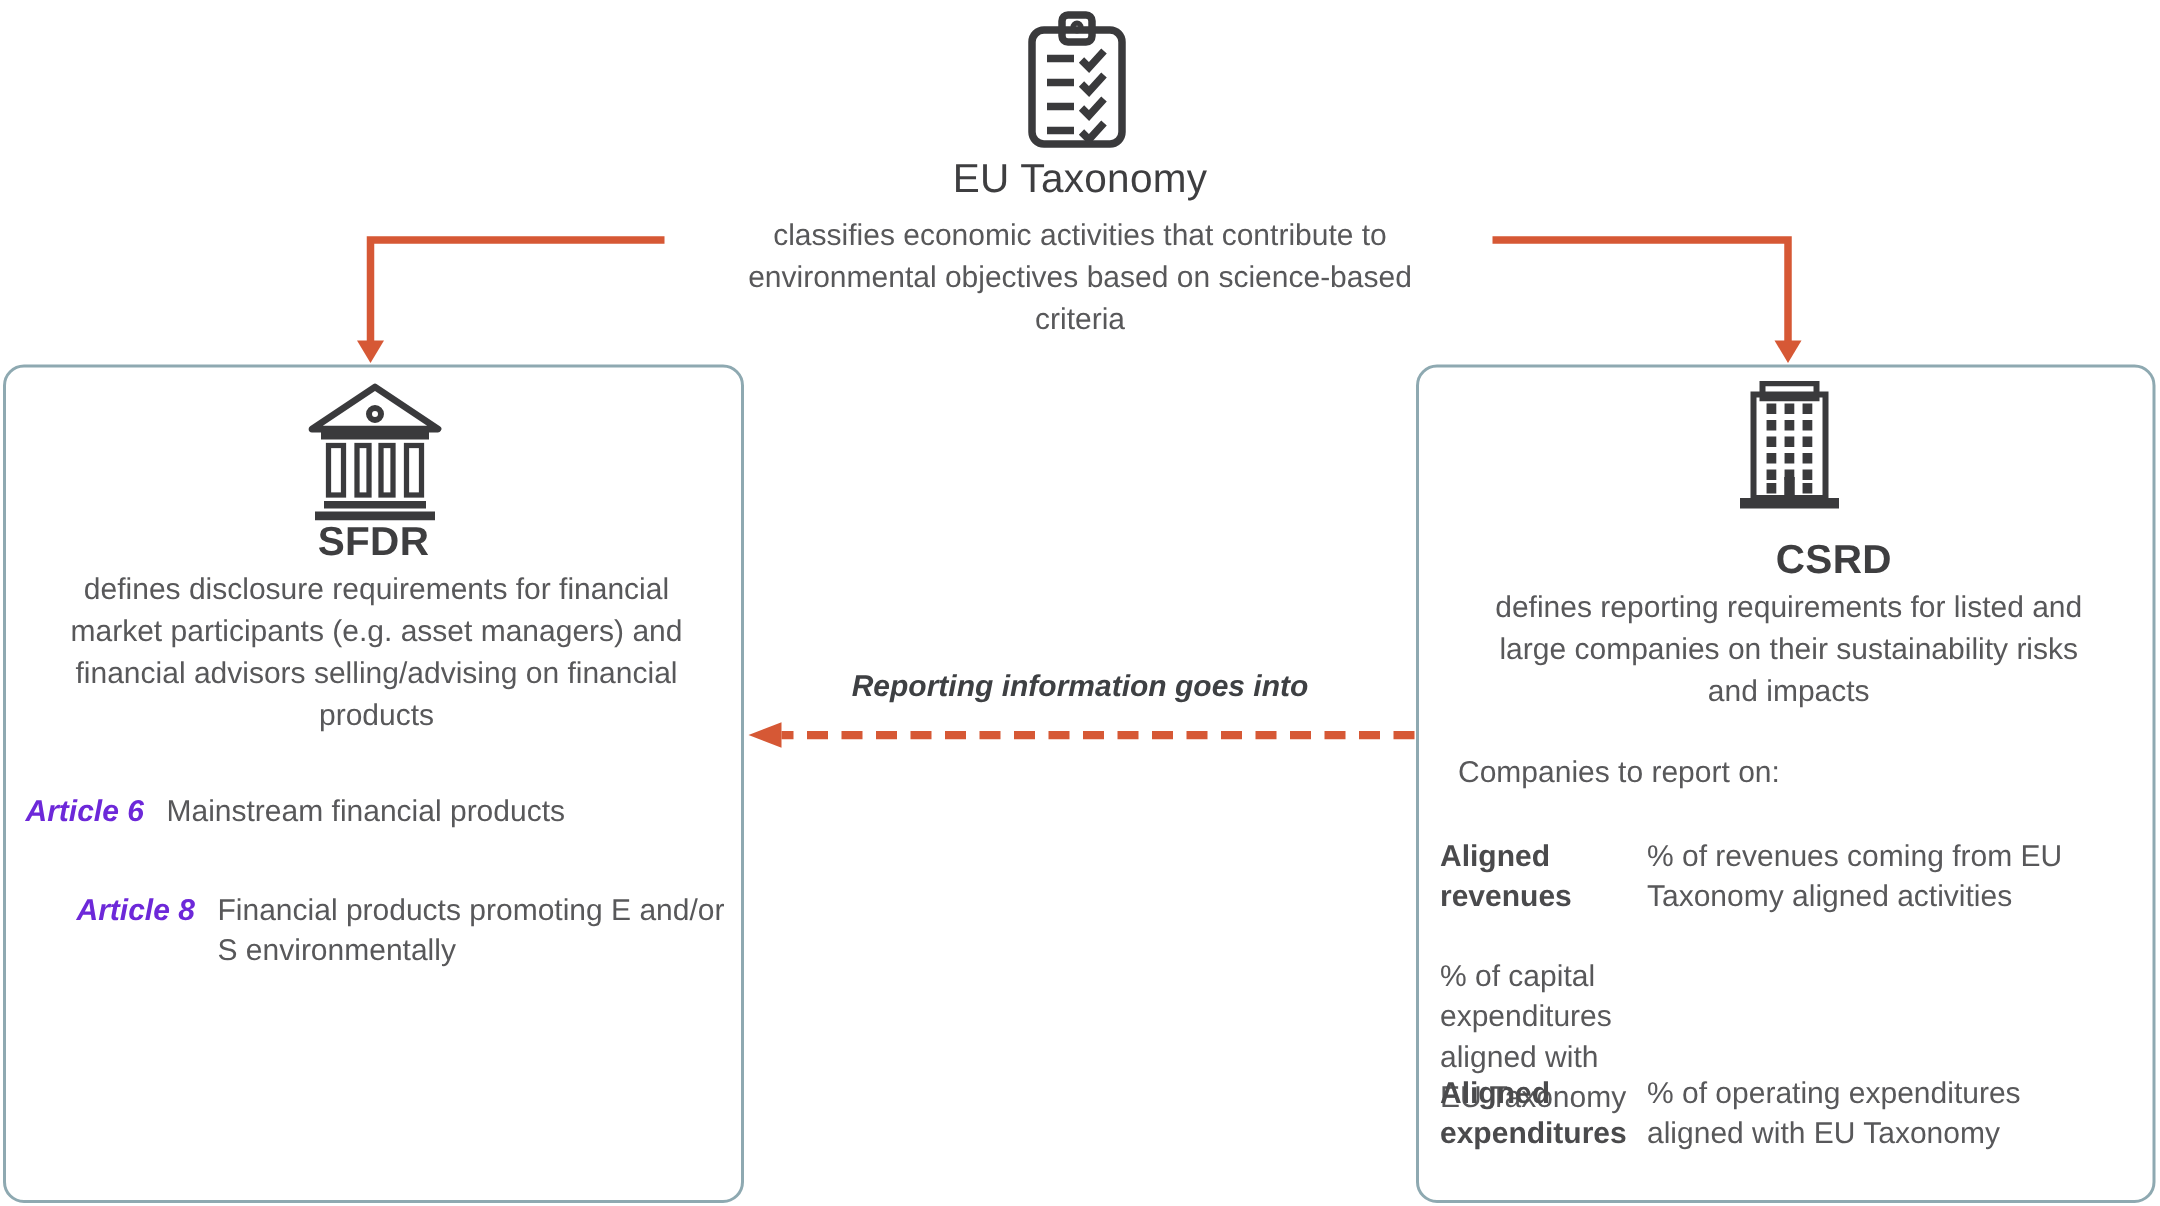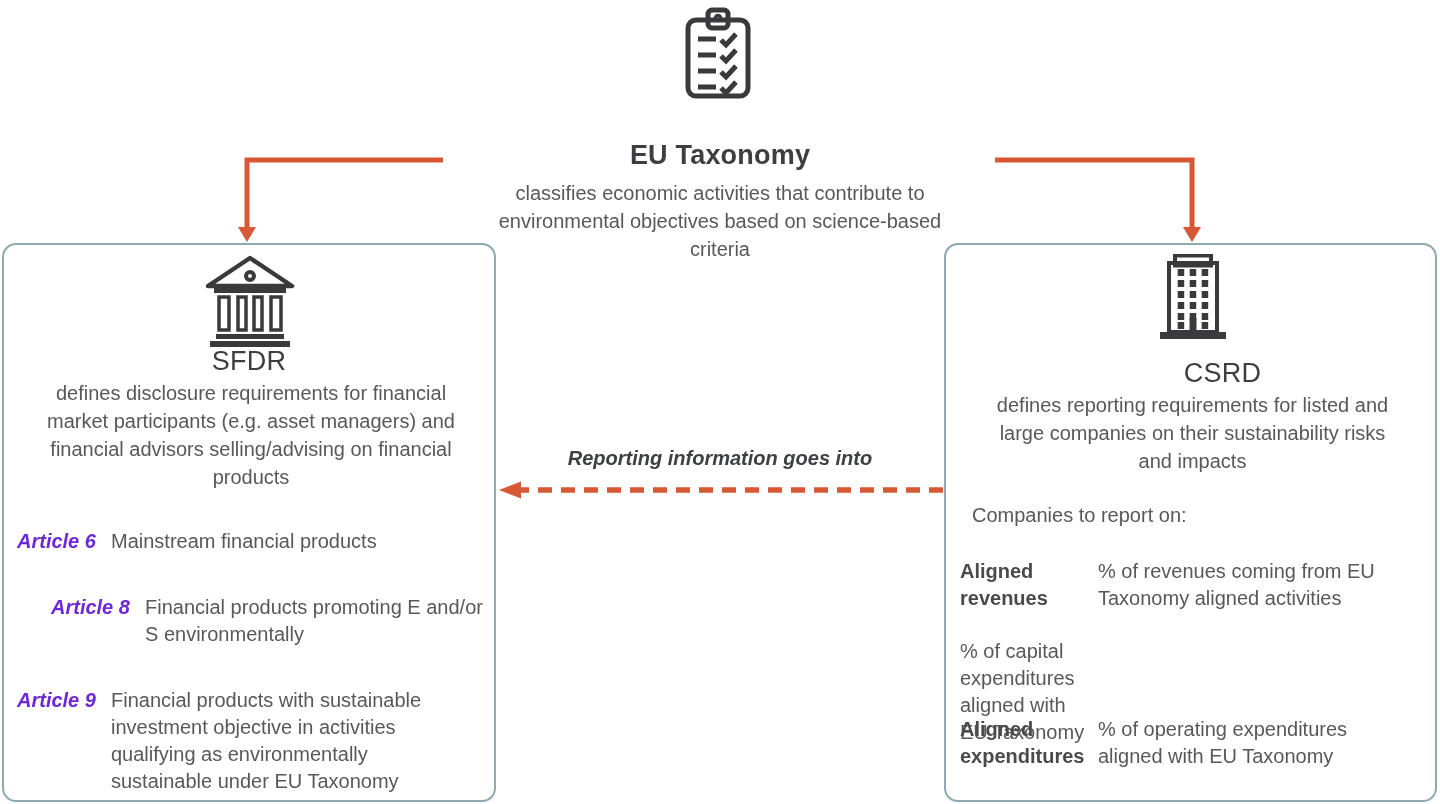--- a/index.html
+++ b/index.html
@@ -6,38 +6,38 @@
   .canvas{
     position:relative;width:1440px;height:804px;background:#ffffff;overflow:hidden;
     font-family:"Liberation Sans", sans-serif;color:#58585A;
   }
   .connectors{position:absolute;left:0;top:0;width:1440px;height:804px;pointer-events:none;}
   .arrow-line{stroke:#D65835;stroke-width:5;fill:none;}
   .arrow-head{fill:#D65835;}
   .dashed-line{stroke:#D65835;stroke-width:5.5;fill:none;stroke-dasharray:14 9;}
 
   .top-block{position:absolute;left:472px;top:104px;width:496px;text-align:center;}
-  .top-title{font-size:27px;font-weight:700;color:#3E3E40;letter-spacing:.2px;margin-top:36px;}
+  .top-title{font-size:27px;font-weight:400;color:#3E3E40;letter-spacing:.2px;}
   .top-desc{margin:8px auto 0;width:455px;font-size:20px;line-height:28px;color:#58585A;}
 
   .icon-top{position:absolute;left:683px;top:7px;width:70px;height:93px;}
 
   .box{
     position:absolute;top:243px;height:559px;box-sizing:border-box;
     border:2px solid #8EA9B1;border-radius:14px;background:transparent;
   }
   .box-left{left:2px;width:494px;}
   .box-right{left:944px;width:493px;}
 
   .box-icon{position:absolute;}
   .icon-bank{left:201px;top:10px;width:90px;height:92px;}
   .icon-building{left:214px;top:9px;width:66px;height:86px;}
 
   .box-title{position:absolute;left:0;width:100%;text-align:center;
-    font-size:27px;font-weight:400;color:#3E3E40;letter-spacing:.2px;}
+    font-size:27px;font-weight:700;color:#3E3E40;letter-spacing:.2px;}
   .box-left .box-title{top:101px;}
   .box-right .box-title{top:113px;padding-left:32px;}
 
   .box-desc{position:absolute;text-align:center;font-size:20px;line-height:28px;color:#58585A;}
   .desc-sfdr{top:134px;left:34px;width:426px;}
   .desc-csrd{top:146px;left:44px;width:405px;}
 
   .article-row{position:absolute;left:13px;width:442px;display:grid;
     grid-template-columns:94px 348px;font-size:20px;line-height:27px;}
   .article-label{font-weight:700;color:#6d28d9;font-style:italic;}
@@ -122,24 +122,20 @@
     <div class="box-desc desc-sfdr">defines disclosure requirements for financial market participants (e.g. asset managers) and financial advisors selling/advising on financial products</div>
 
     <div class="article-row row-a6">
       <span class="article-label">Article 6</span>
       <span class="article-text">Mainstream financial products</span>
     </div>
     <div class="article-row row-a8">
       <span class="article-label">Article 8</span>
       <span class="article-text">Financial products promoting E and/or S environmentally</span>
     </div>
-    <div class="article-row row-a9">
-      <span class="article-label">Article 9</span>
-      <span class="article-text">Financial products with sustainable investment objective in activities qualifying as environmentally sustainable under EU Taxonomy</span>
-    </div>
   </section>
 
   <section class="box box-right">
     <svg class="box-icon icon-building" viewBox="0 0 66 86" aria-hidden="true">
       <rect class="ic" x="15" y="1.5" width="36" height="10" stroke-width="4"></rect>
       <rect class="ic" x="9" y="9" width="48" height="69" stroke-width="4"></rect>
       <g fill="#3A3A3C">
         <rect x="17.7" y="15" width="6.5" height="7"></rect>
           <rect x="29.7" y="15" width="6.5" height="7"></rect>
           <rect x="41.7" y="15" width="6.5" height="7"></rect>

